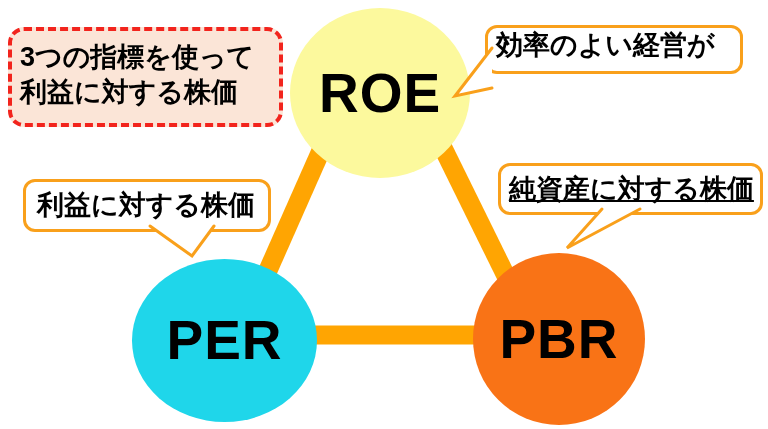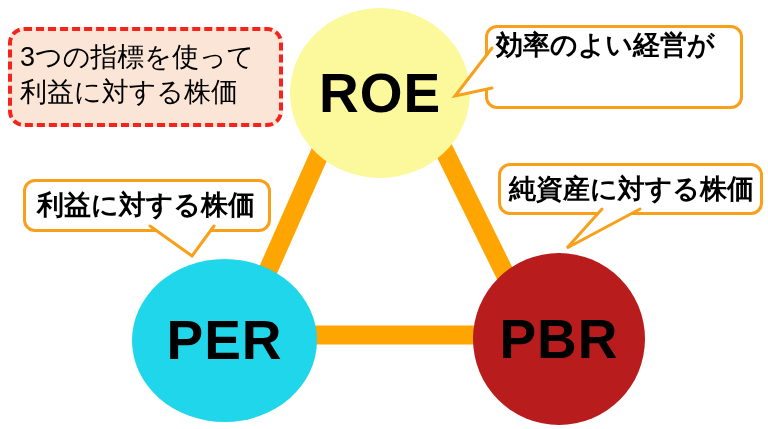--- a/index.html
+++ b/index.html
@@ -11,63 +11,63 @@
   .conn{stroke-width:19px;fill:none;}
   .node{position:absolute;border-radius:50%;display:flex;align-items:center;justify-content:center;}
   .node-roe{left:290px;top:8px;width:180px;height:170px;}
   .node-per{left:132px;top:259px;width:185px;height:163px;}
   .node-pbr{left:473px;top:253px;width:172px;height:172px;}
   .node-label{font-weight:bold;font-size:55px;letter-spacing:1px;line-height:1;}
   .callout{
     position:absolute;background:#ffffff;border:3px solid #f9a01b;border-radius:12px;
     box-sizing:border-box;font-weight:bold;font-size:27px;white-space:nowrap;
   }
-  .callout-roe{left:485px;top:25px;width:258px;height:84px;line-height:31px;padding:2px 6px 0 8px;}
+  .callout-roe{left:485px;top:25px;width:258px;height:49px;line-height:31px;padding:2px 6px 0 8px;}
   .callout-per{left:23px;top:179px;width:248px;height:53px;line-height:47px;padding:0 0 0 11px;}
   .callout-pbr{left:498px;top:163px;width:265px;height:52px;line-height:46px;padding:0 0 0 8px;}
   .tail{fill:#ffffff;stroke-width:3px;stroke-linecap:round;stroke-linejoin:miter;}
   .note{
     position:absolute;left:8px;top:27px;width:275px;height:100px;box-sizing:border-box;
     border:4px dashed #f2241d;border-radius:16px;background:#fbe5d7;
-    padding:9px 8px 0 8px;font-weight:normal;font-size:27px;line-height:35px;white-space:nowrap;
+    padding:9px 8px 0 8px;font-weight:bold;font-size:27px;line-height:35px;white-space:nowrap;
   }
 </style>
 </head>
 <body>
 
 <div class="canvas">
 
   <svg class="layer" viewBox="0 0 768 429">
     <line class="conn" x1="350" y1="85" x2="235" y2="345" style="stroke: rgb(255, 165, 2);"></line>
     <line class="conn" x1="412" y1="85" x2="540" y2="345" style="stroke: rgb(255, 165, 2);"></line>
     <line class="conn" x1="230" y1="335" x2="555" y2="335" style="stroke: rgb(255, 165, 2);"></line>
   </svg>
 
   <div class="node node-per" style="background: rgb(31, 214, 234);">
     <span class="node-label">PER</span>
   </div>
   <div class="node node-roe" style="background: rgb(252, 249, 157);">
     <span class="node-label">ROE</span>
   </div>
-  <div class="node node-pbr" style="background: #b91c1c;">
+  <div class="node node-pbr" style="background: #f97316;">
     <span class="node-label">PBR</span>
   </div>
 
   <div class="note" style="background: rgb(251, 229, 215); border-color: rgb(242, 36, 29);">
     <div>3つの指標を使って</div>
     <div>利益に対する株価</div>
   </div>
 
   <div class="callout callout-roe" style="border-color: rgb(249, 160, 27);">
     <div>効率のよい経営が</div>
   </div>
   <div class="callout callout-per" style="border-color: rgb(249, 160, 27);">
     <div>利益に対する株価</div>
   </div>
-  <div class="callout callout-pbr" style="border-color: rgb(249, 160, 27);">
+  <div class="callout callout-pbr" style="border-color: rgb(249, 160, 27); text-decoration: underline;">
     <div>純資産に対する株価</div>
   </div>
 
   <svg class="layer" viewBox="0 0 768 429">
     <path class="tail" d="M492,48 L455,96 L492,88" style="stroke: rgb(249, 160, 27);"></path>
     <path class="tail" d="M150,226 L192,256 L214,226" style="stroke: rgb(249, 160, 27);"></path>
     <path class="tail" d="M602,209 L567,248 L640,209" style="stroke: rgb(249, 160, 27);"></path>
   </svg>
 
 </div>

